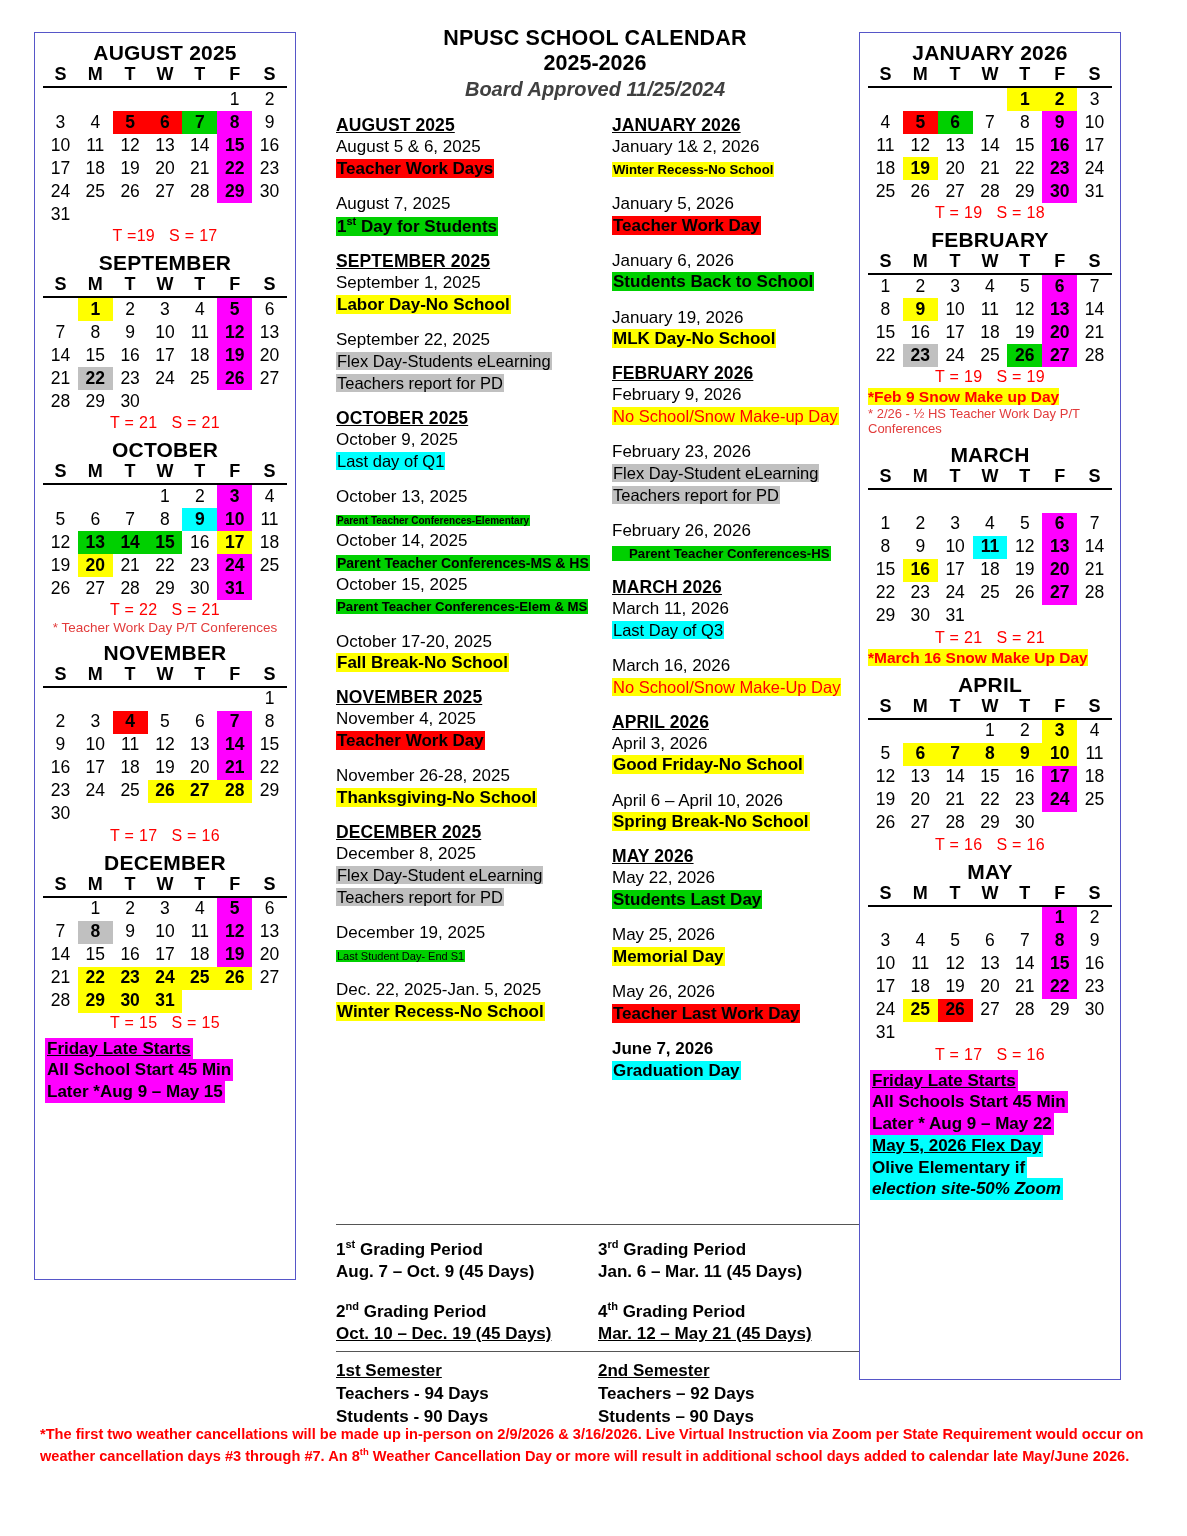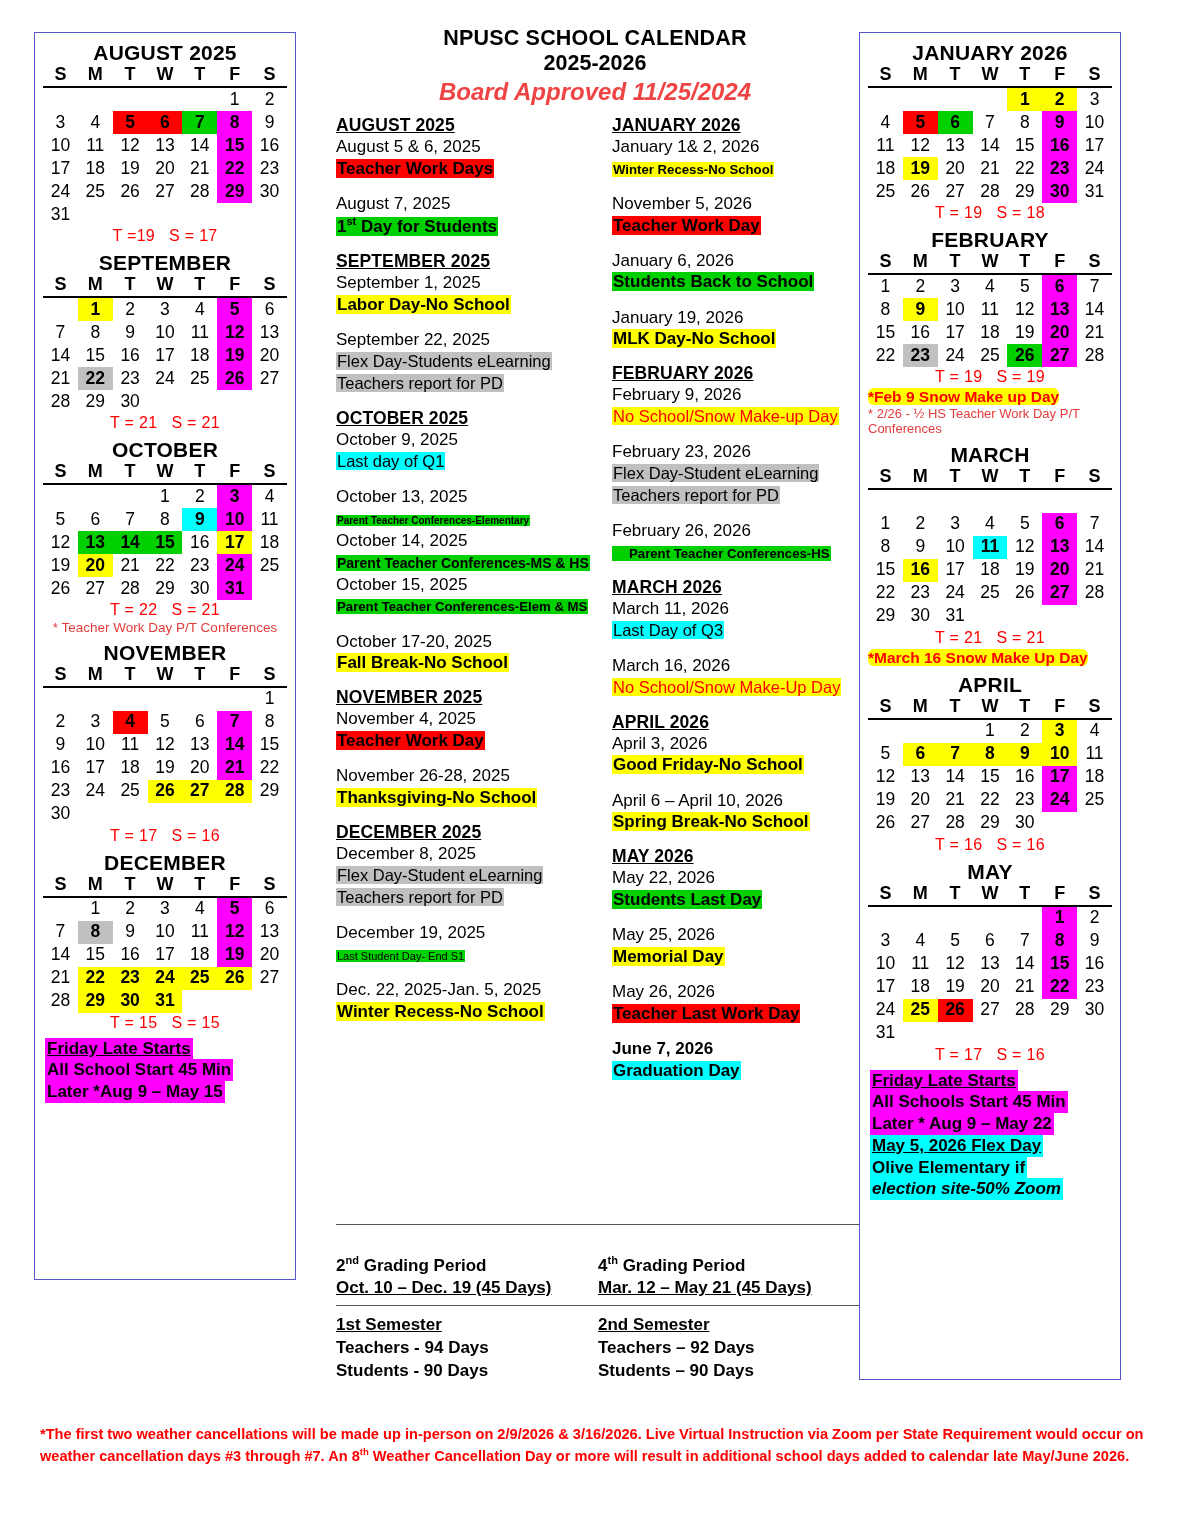--- a/index.html
+++ b/index.html
@@ -36,42 +36,42 @@
   }
   table.cal td.hl{font-weight:bold;}
   .tot{
     text-align:center;color:#ff0000;font-size:16px;margin-top:1px;
     letter-spacing:.3px;
   }
   .tot .sp{display:inline-block;width:14px;}
   .note-red{color:#e23b3b;font-size:13.5px;text-align:center;margin-top:1px;}
   .note-sm{color:#e23b3b;font-size:13px;text-align:left;margin-top:1px;line-height:1.15;}
   .snowline{color:#ff0000;font-weight:bold;font-size:15.5px;margin-top:2px;}
-  .snowline span{background:#ffff00;border-radius:6px;}
+  .snowline span{background:#ffff00;}
 
   
   .red{background:#ff0000;}
   .green{background:#00d000;}
   .magenta{background:#ff00ff;}
   .yellow{background:#ffff00;}
   .gray{background:#c0c0c0;}
   .cyan{background:#00ffff;}
 
   .boxnote{margin:0 2px 0 2px;font-weight:bold;font-size:17px;line-height:1.28;}
   .boxnote .l{display:inline-block;padding:0 2px;}
   .boxnote .u{text-decoration:underline;}
   .boxnote.cy .l{background:#00ffff;}
   .boxnote.mg .l{background:#ff00ff;}
   .boxnote .it{font-style:italic;}
 
   
   #header{position:absolute;left:330px;top:26px;width:530px;text-align:center;}
   .hdr1{font-weight:bold;font-size:21.5px;line-height:1.18;letter-spacing:.2px;}
   .hdr2{font-weight:bold;font-size:21.5px;line-height:1.18;}
-  .hdr3{font-weight:bold;font-style:italic;color:#ef4444;font-size:24px;margin-top:1px;}
+  .hdr3{font-weight:bold;font-style:italic;color:#404040;font-size:20px;margin-top:1px;}
 
   #events-left{position:absolute;left:336px;top:113px;width:266px;}
   #events-right{position:absolute;left:612px;top:113px;width:250px;}
   .ev-month{
     font-weight:bold;font-size:17.5px;text-decoration:underline;
     margin-top:2px;margin-bottom:0px;letter-spacing:.1px;
   }
   .ev-date{font-size:17px;line-height:1.28;}
   .ev-label{font-weight:bold;font-size:17px;line-height:1.3;}
   .ev-label .l{padding:0 1px;}
@@ -521,21 +521,21 @@
         <div class="ev-label"><span class="l yellow" style="">Winter Recess-No School</span></div>
       </div>
     </div>
   <div id="events-right">
       <div class="ev-month">JANUARY 2026</div>
       <div class="ev">
         <div class="ev-date">January 1&amp; 2, 2026</div>
         <div class="ev-label"><span class="l yellow" style="font-size:13.2px;">Winter Recess-No School</span></div>
       </div>
       <div class="ev">
-        <div class="ev-date">November 5, 2026</div>
+        <div class="ev-date">January 5, 2026</div>
         <div class="ev-label"><span class="l red" style="">Teacher Work Day</span></div>
       </div>
       <div class="ev">
         <div class="ev-date">January 6, 2026</div>
         <div class="ev-label"><span class="l green" style="">Students Back to School</span></div>
       </div>
       <div class="ev">
         <div class="ev-date">January 19, 2026</div>
         <div class="ev-label"><span class="l yellow" style="">MLK Day-No School</span></div>
       </div>
@@ -585,20 +585,30 @@
         <div class="ev-label"><span class="l red" style="">Teacher Last Work Day</span></div>
       </div>
       <div class="ev">
         <div class="ev-date" style="font-weight:bold">June 7, 2026</div>
         <div class="ev-label"><span class="l cyan" style="">Graduation Day</span></div>
       </div>
     </div>
 
   <div id="grading">
     <div class="rule"></div>
+    <div class="gp-grid">
+      <div class="gp-col">
+        <div class="gp-title" id="gp0t">1<sup>st</sup> Grading Period</div>
+        <div class="gp-sub">Aug. 7 – Oct. 9    (45  Days)</div>
+      </div>
+      <div class="gp-col">
+        <div class="gp-title" id="gp1t">3<sup>rd</sup> Grading Period</div>
+        <div class="gp-sub">Jan. 6  – Mar. 11 (45 Days)</div>
+      </div>
+    </div>
     <div style="height:16px"></div>
     <div class="gp-grid">
       <div class="gp-col">
         <div class="gp-title" id="gp2t">2<sup>nd</sup> Grading Period</div>
         <div class="gp-sub" style="text-decoration:underline">Oct. 10 –  Dec. 19 (45 Days)</div>
       </div>
       <div class="gp-col">
         <div class="gp-title" id="gp3t">4<sup>th</sup> Grading Period</div>
         <div class="gp-sub" style="text-decoration:underline">Mar. 12 – May 21 (45  Days)</div>
       </div>

